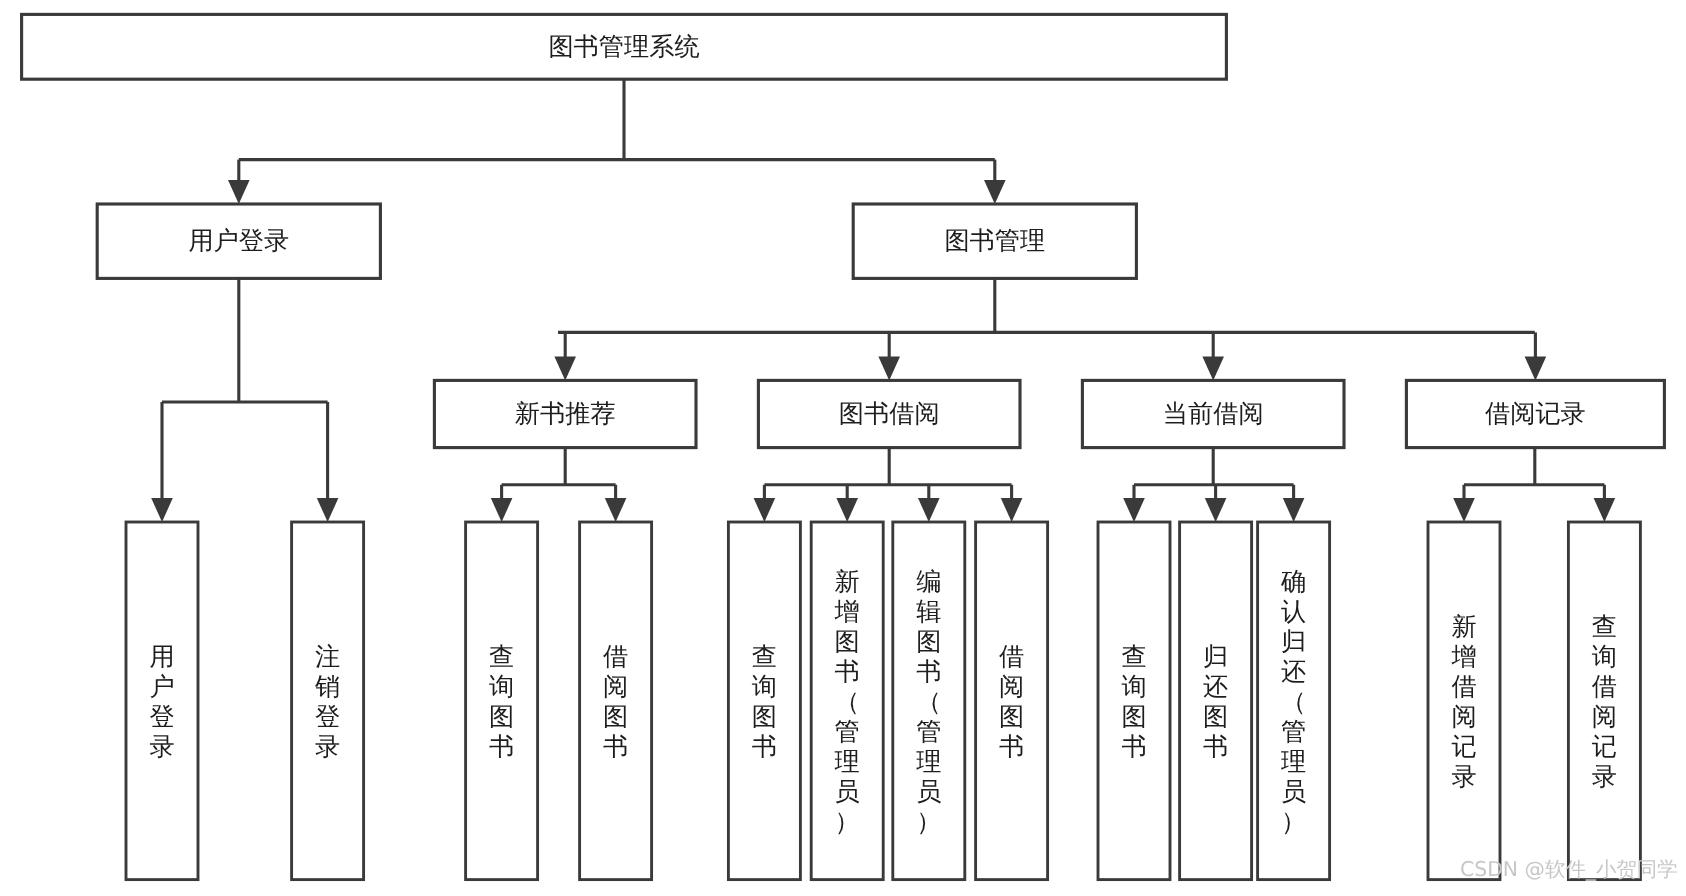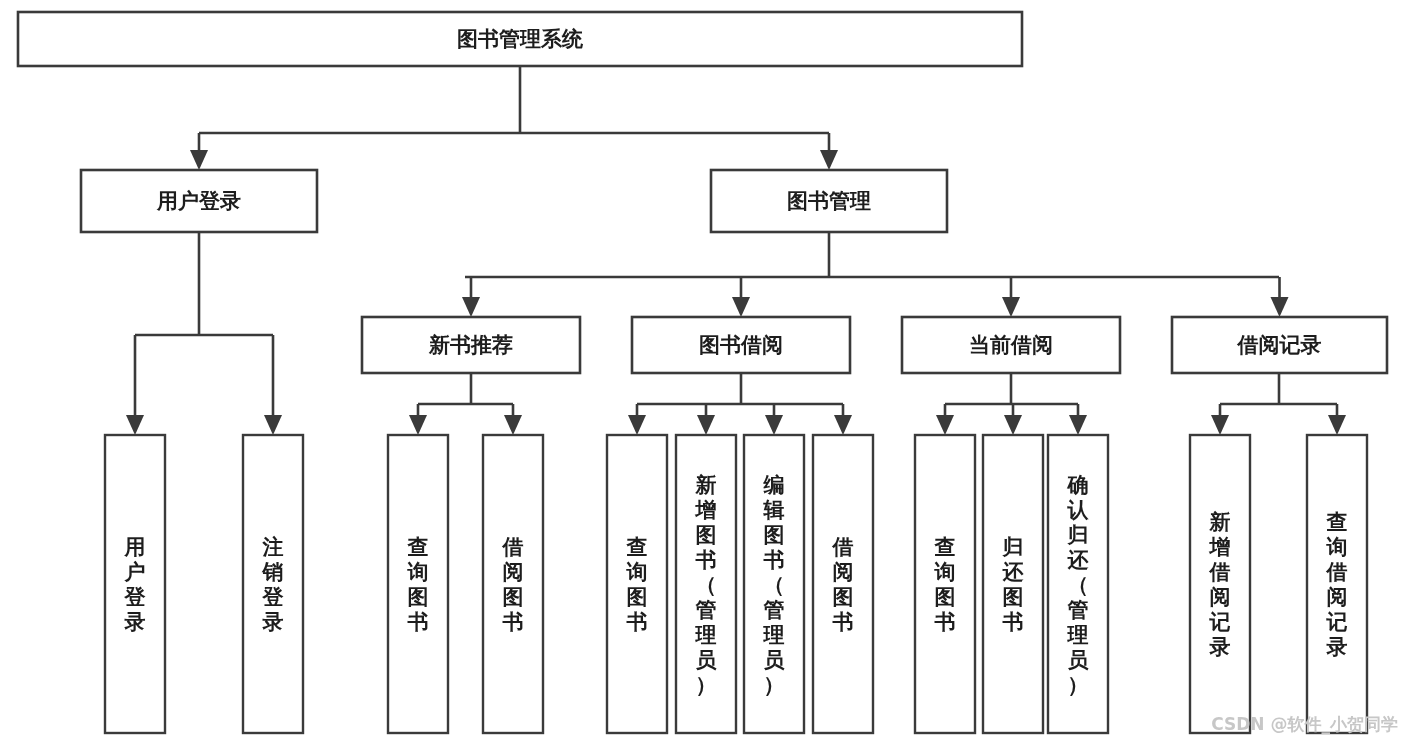--- a/index.html
+++ b/index.html
@@ -10,21 +10,20 @@
   }
   body {
     font-family: "DejaVu Sans", "Liberation Sans", sans-serif;
   }
   #diagram-root {
     position: relative;
     width: 1405px;
     height: 747px;
     background: #ffffff;
     overflow: hidden;
-    font-weight: bold;
   }
   svg#tree-svg {
     position: absolute;
     left: 0;
     top: 0;
     width: 1405px;
     height: 747px;
     display: block;
   }
   .node-box {

